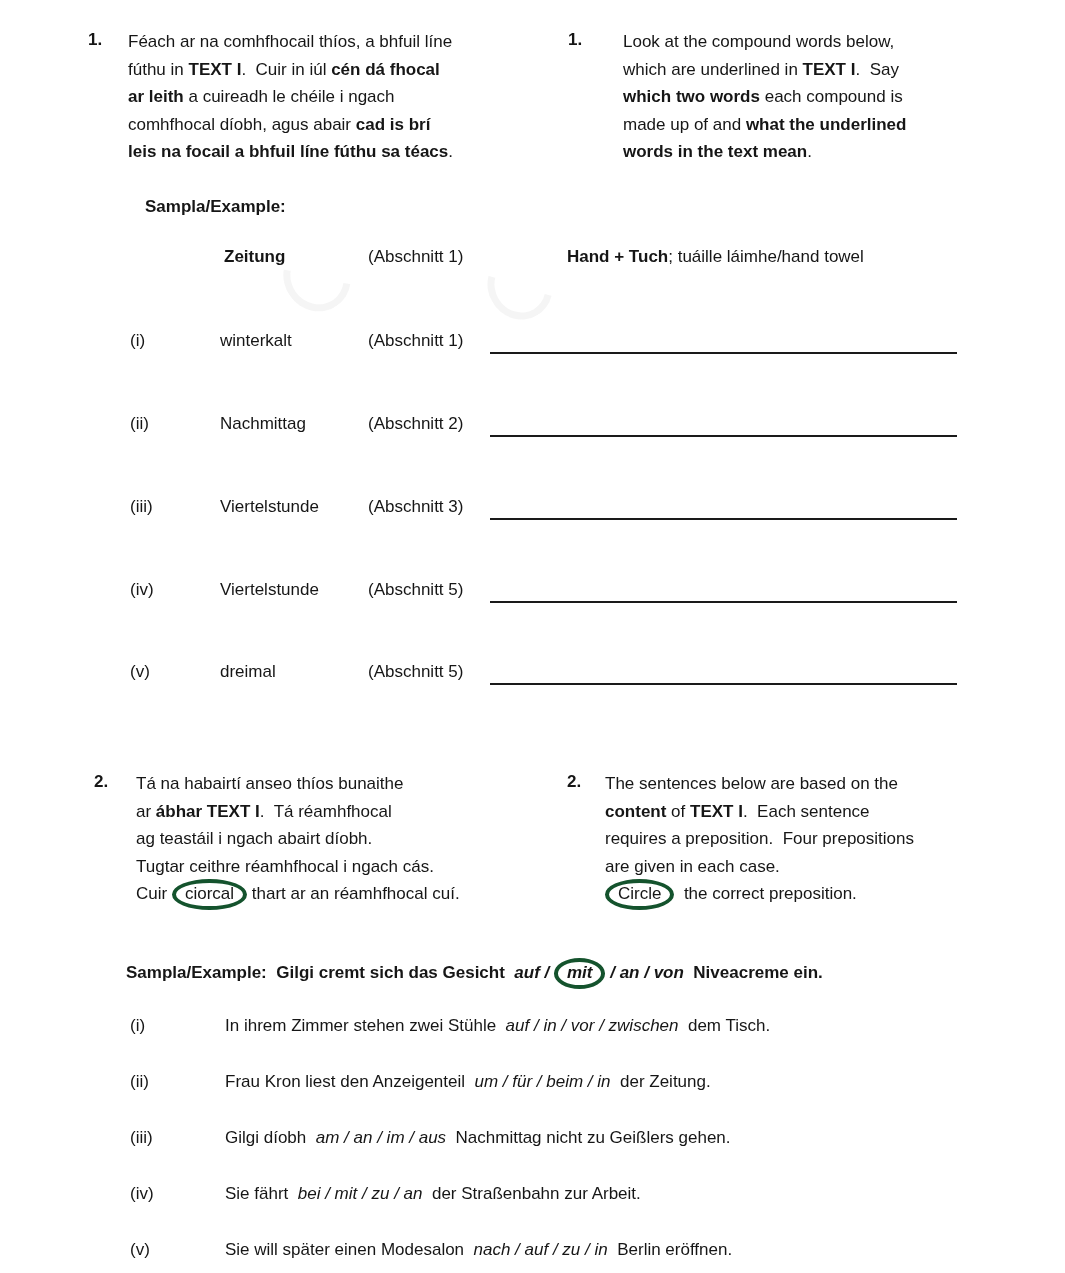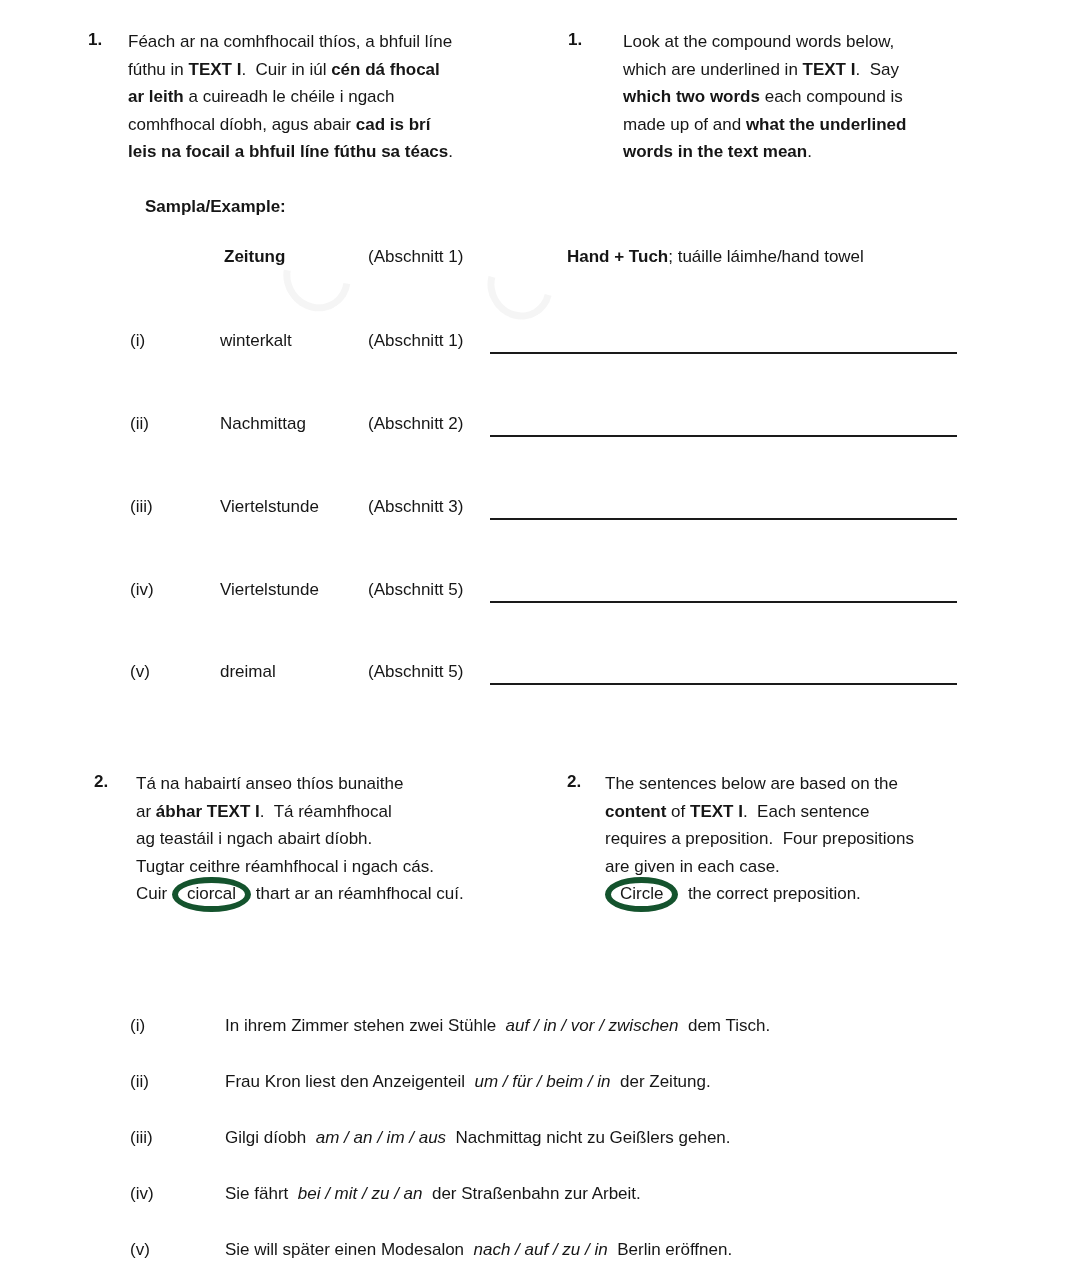--- a/index.html
+++ b/index.html
@@ -13,21 +13,21 @@
     overflow:hidden;
   }
   .abs{position:absolute;}
   .b{font-weight:bold;}
   .i{font-style:italic;}
   .num{font-weight:bold;}
   .colblock{line-height:27.5px;white-space:pre-wrap;}
   .runs{white-space:pre-wrap;}
   .circled{
     display:inline-block;
-    border:6px solid #14532d;
+    border:4px solid #14532d;
     border-radius:50%;
     padding:1px 9px 3px 9px;
     margin:-4px 0;
     line-height:19px;
   }
   .item1-row,.item2-row{position:absolute;left:0;top:0;width:1065px;height:30px;}
   .it-num{position:absolute;left:130px;top:0;}
   .it-word{position:absolute;left:220px;top:0;}
   .it-sec{position:absolute;left:368px;top:0;}
   .it-line{
@@ -102,20 +102,21 @@
     <span class="it-line"></span>
   </div>
     </div>
 
   <div class="abs num" style="left:94px;top:772px;">2.</div>
   <div class="abs colblock" style="left:136px;top:770px;width:410px;"><div class="tline"><span>Tá na habairtí anseo thíos bunaithe</span></div><div class="tline"><span>ar </span><span class="b">ábhar TEXT I</span><span>.  Tá réamhfhocal</span></div><div class="tline"><span>ag teastáil i ngach abairt díobh.</span></div><div class="tline"><span>Tugtar ceithre réamhfhocal i ngach cás.</span></div><div class="tline"><span>Cuir </span><span class="circled">ciorcal</span><span> thart ar an réamhfhocal cuí.</span></div></div>
 
   <div class="abs num" style="left:567px;top:772px;">2.</div>
   <div class="abs colblock" style="left:605px;top:770px;width:390px;"><div class="tline"><span>The sentences below are based on the</span></div><div class="tline"><span class="b">content</span><span> of </span><span class="b">TEXT I</span><span>.  Each sentence</span></div><div class="tline"><span>requires a preposition.  Four prepositions</span></div><div class="tline"><span>are given in each case.</span></div><div class="tline"><span class="circled">Circle</span><span>  the correct preposition.</span></div></div>
 
+  <div class="abs runs" style="left:126px;top:962px;width:900px;"><span class="b">Sampla/Example:  Gilgi cremt sich das Gesicht  </span><span class="b i">auf / </span><span class="b i circled">mit</span><span class="b i"> / an / von</span><span class="b">  Niveacreme ein.</span></div>
 
   <div id="items2-container">
       <div class="item2-row" style="top: 1016px;">
     <span class="it2-num">(i)</span>
     <span class="it2-text runs"><span>In ihrem Zimmer stehen zwei Stühle  </span><span class="i">auf / in / vor / zwischen</span><span>  dem Tisch.</span></span>
   </div>
       <div class="item2-row" style="top: 1072px;">
     <span class="it2-num">(ii)</span>
     <span class="it2-text runs"><span>Frau Kron liest den Anzeigenteil  </span><span class="i">um / für / beim / in</span><span>  der Zeitung.</span></span>
   </div>

